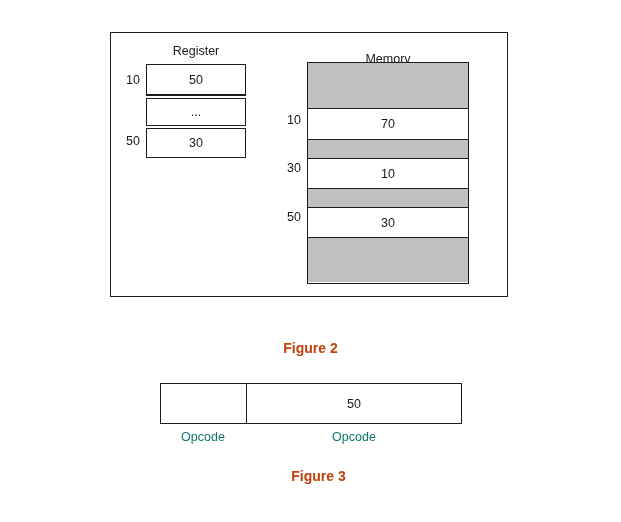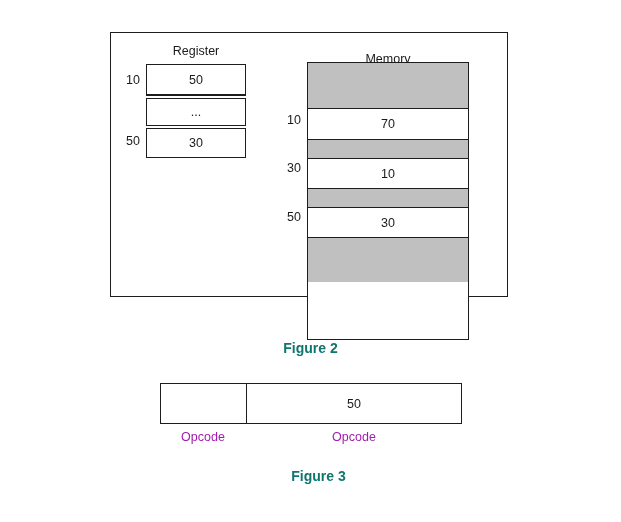--- a/index.html
+++ b/index.html
@@ -73,21 +73,21 @@
   }
   #reg-addr-0 { left: 110px; top: 73px; }
   #reg-addr-1 { left: 110px; top: 134px; }
 
   
   #memory-box {
     position: absolute;
     left: 307px;
     top: 62px;
     width: 162px;
-    height: 278px;
+    height: 222px;
     box-sizing: border-box;
     border: 1.5px solid #1d1d1d;
     background: #ffffff;
     overflow: hidden;
   }
   .mem-row {
     box-sizing: border-box;
     width: 100%;
     font-size: 12.5px;
     color: #1a1a1a;
@@ -109,21 +109,21 @@
   }
   #mem-addr-0 { left: 271px; top: 113px; }
   #mem-addr-1 { left: 271px; top: 161px; }
   #mem-addr-2 { left: 271px; top: 210px; }
 
   
   .figure-caption {
     position: absolute;
     font-size: 14px;
     font-weight: bold;
-    color: #0f766e;
+    color: #c2410c;
     text-align: center;
     white-space: nowrap;
   }
   #figure2-caption { left: 0px; top: 340px; width: 621px; }
   #figure3-caption { left: 0px; top: 468px; width: 621px; padding-left: 8px; }
 
   
   #figure3-box {
     position: absolute;
     left: 160px;
@@ -150,21 +150,21 @@
     box-sizing: border-box;
     display: flex;
     align-items: center;
     justify-content: center;
     font-size: 12.5px;
     color: #1a1a1a;
   }
   .instr-label {
     position: absolute;
     font-size: 12.5px;
-    color: #a21caf;
+    color: #0f766e;
     text-align: center;
     white-space: nowrap;
   }
   #instr-opcode-label  { left: 160px; top: 430px; width: 86px; }
   #instr-address-label { left: 246px; top: 430px; width: 216px; }
 </style>
 </head>
 <body>
 
 <div id="figure2-frame">

